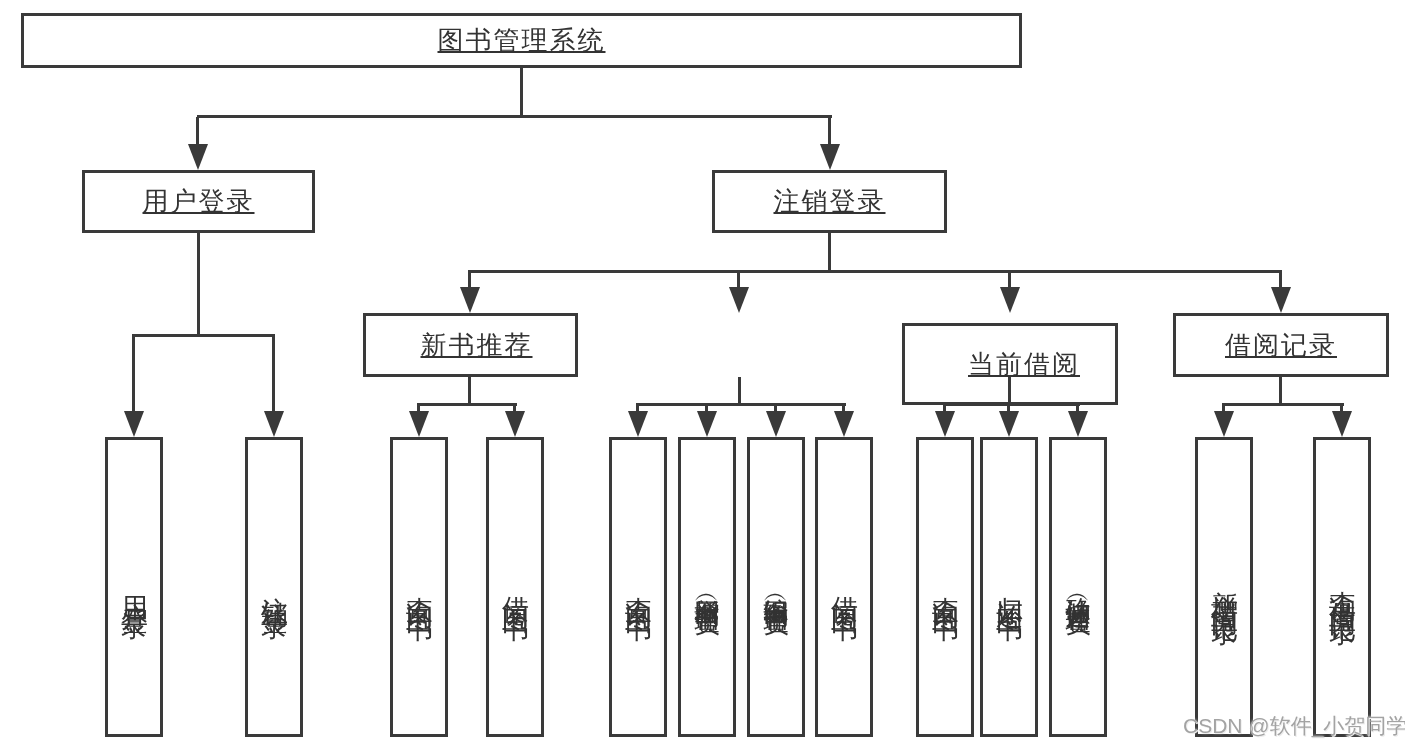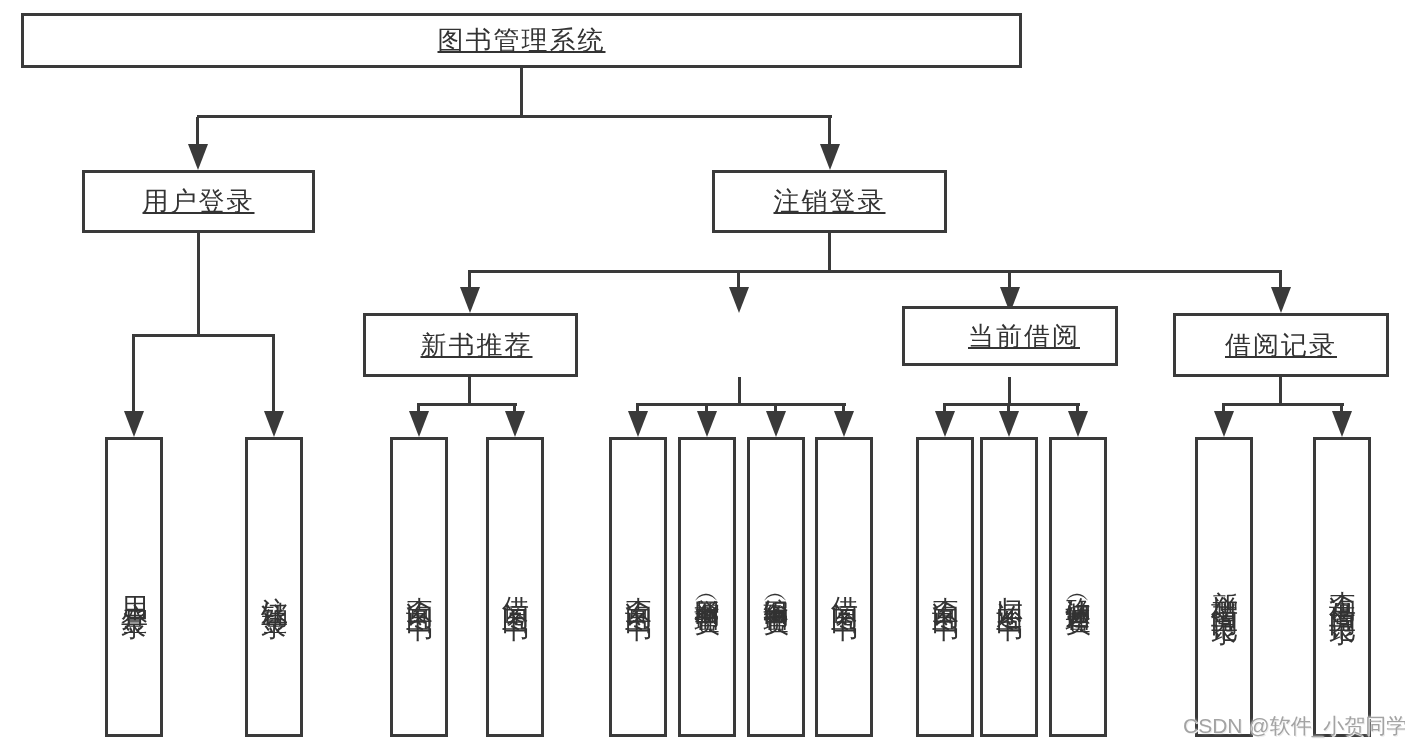--- a/index.html
+++ b/index.html
@@ -53,21 +53,21 @@
   <div class="line" style="left:737px;top:272px;width:3px;height:17px;"></div>
   <div class="arrow" style="left:729px;top:287px;"></div>
   <div class="line" style="left:1008px;top:272px;width:3px;height:17px;"></div>
   <div class="arrow" style="left:1000px;top:287px;"></div>
   <div class="line" style="left:1279px;top:272px;width:3px;height:17px;"></div>
   <div class="arrow" style="left:1271px;top:287px;"></div>
 
   <div class="box" style="left:363px;top:313px;width:215px;height:64px;padding-left:12px;">
     <span class="hlabel">新书推荐</span>
   </div>
-  <div class="box" style="left:902px;top:306px;width:216px;height:60px;padding-left:28px;">
+  <div class="box" style="left:902px;top:323px;width:216px;height:82px;padding-left:28px;">
     <span class="hlabel">当前借阅</span>
   </div>
   <div class="box" style="left:1173px;top:313px;width:216px;height:64px;">
     <span class="hlabel">借阅记录</span>
   </div>
 
   <div class="line" style="left:468px;top:377px;width:3px;height:29px;"></div>
   <div class="line" style="left:417px;top:403px;width:100px;height:3px;"></div>
   <div class="line" style="left:417px;top:405px;width:3px;height:8px;"></div>
   <div class="arrow" style="left:409px;top:411px;"></div>

